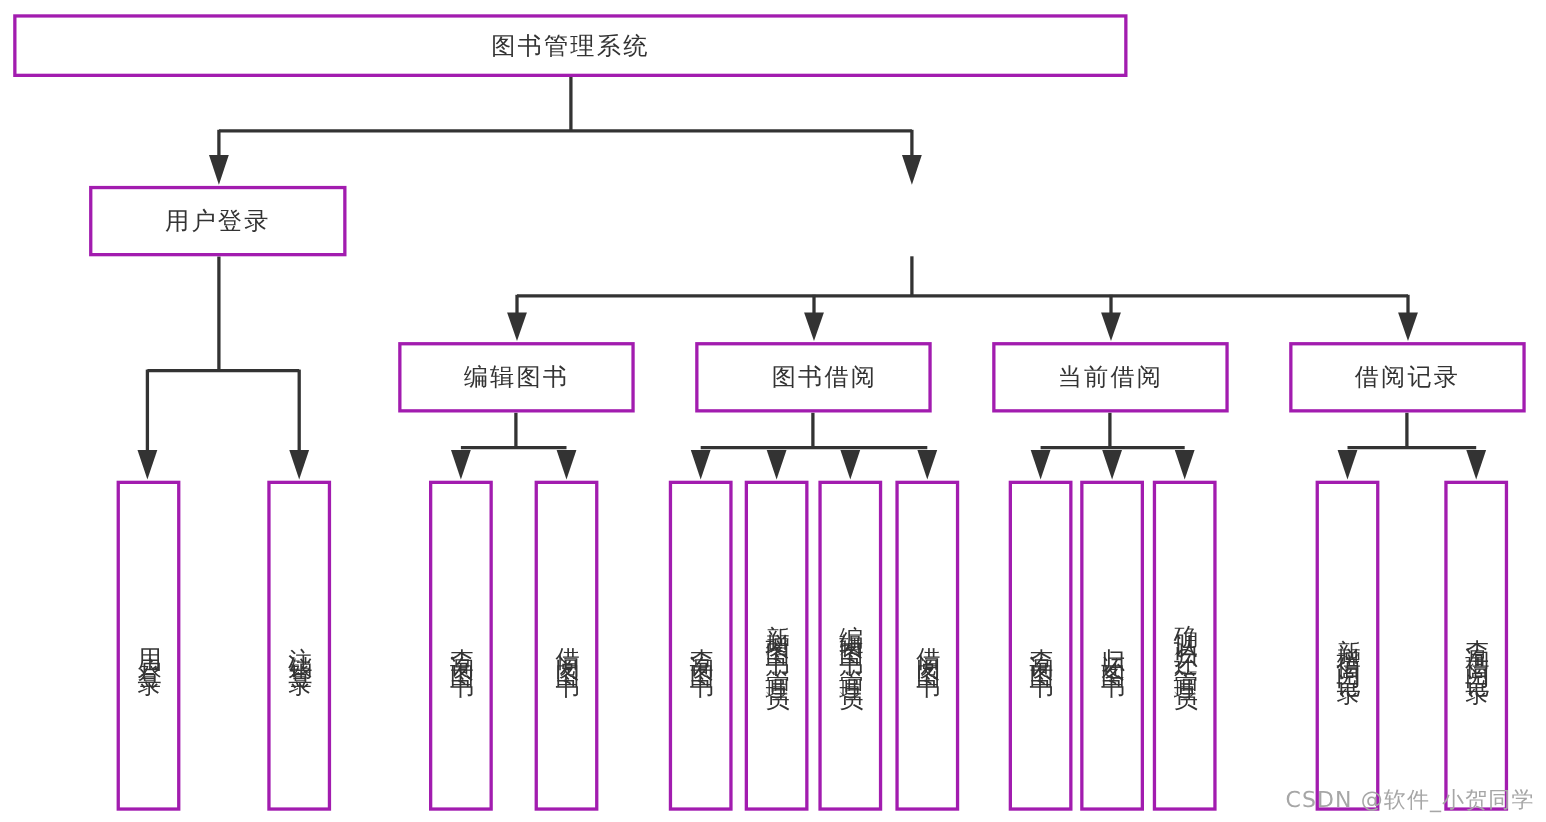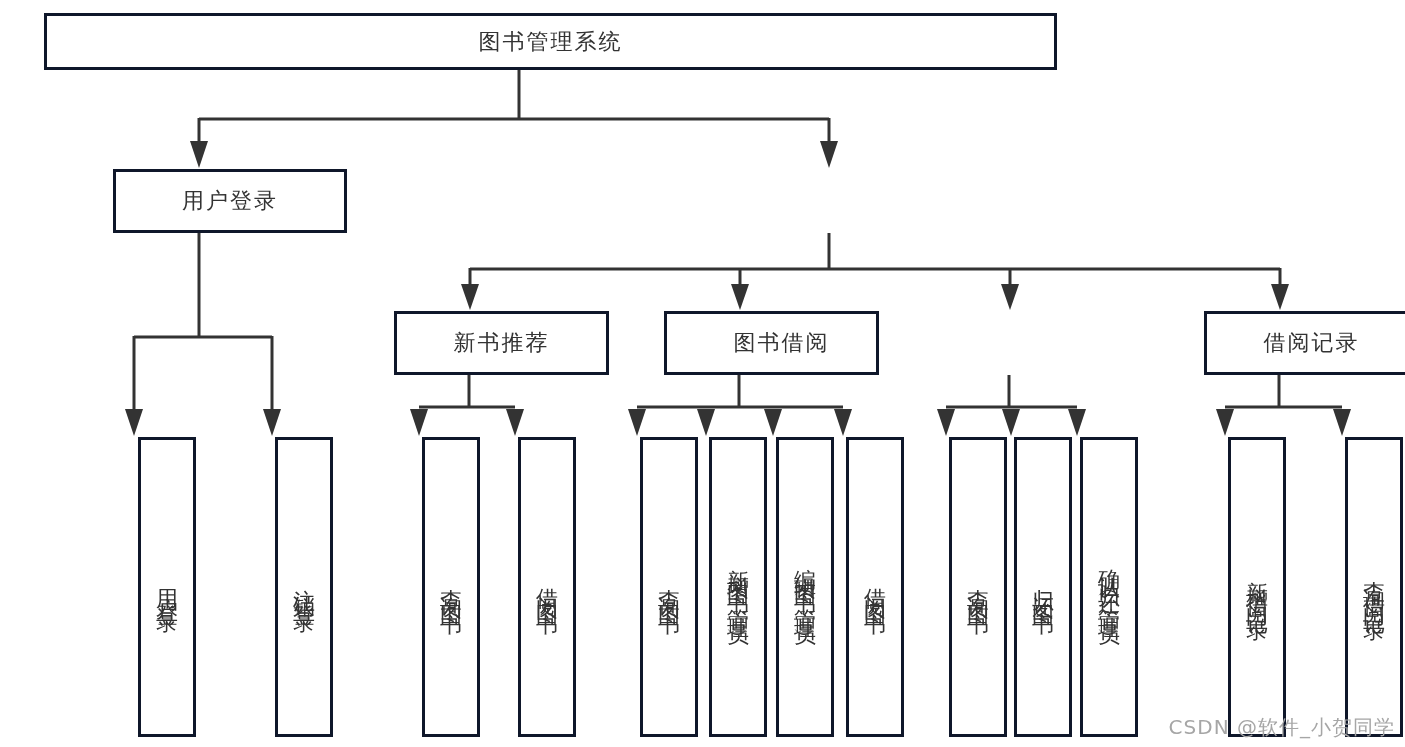--- a/index.html
+++ b/index.html
@@ -13,28 +13,27 @@
   }
   .connectors{
     position:absolute;
     left:0; top:0;
     width:1405px; height:747px;
     z-index:1;
   }
   .node{
     position:absolute;
     box-sizing:border-box;
-    border:3px solid #0f172a;
+    border:3px solid #a21caf;
     background:#ffffff;
     display:flex;
     align-items:center;
     justify-content:center;
     color:#333333;
     z-index:2;
-    margin-left:32px;
   }
   .node.h span{
     font-size:22px;
     letter-spacing:2px;
     white-space:nowrap;
     color:#333333;
   }
   .node.v span{
     writing-mode:vertical-rl;
     text-orientation:mixed;
@@ -115,24 +114,27 @@
 
   <div class="node h" style="left:12px;top:13px;width:1013px;height:57px;">
     <span>图书管理系统</span>
   </div>
 
   <div class="node h" style="left:81px;top:169px;width:234px;height:64px;">
     <span>用户登录</span>
   </div>
 
   <div class="node h" style="left:362px;top:311px;width:215px;height:64px;">
-    <span>新书推荐</span>
+    <span>编辑图书</span>
   </div>
   <div class="node h" style="left:632px;top:311px;width:215px;height:64px;padding-left:20px;">
     <span>图书借阅</span>
+  </div>
+  <div class="node h" style="left:902px;top:311px;width:215px;height:64px;">
+    <span>当前借阅</span>
   </div>
   <div class="node h" style="left:1172px;top:311px;width:215px;height:64px;">
     <span>借阅记录</span>
   </div>
 
   <div class="node v" style="left:106px;top:437px;width:58px;height:300px;">
     <span>用户登录</span>
   </div>
   <div class="node v" style="left:243px;top:437px;width:58px;height:300px;">
     <span>注销登录</span>

